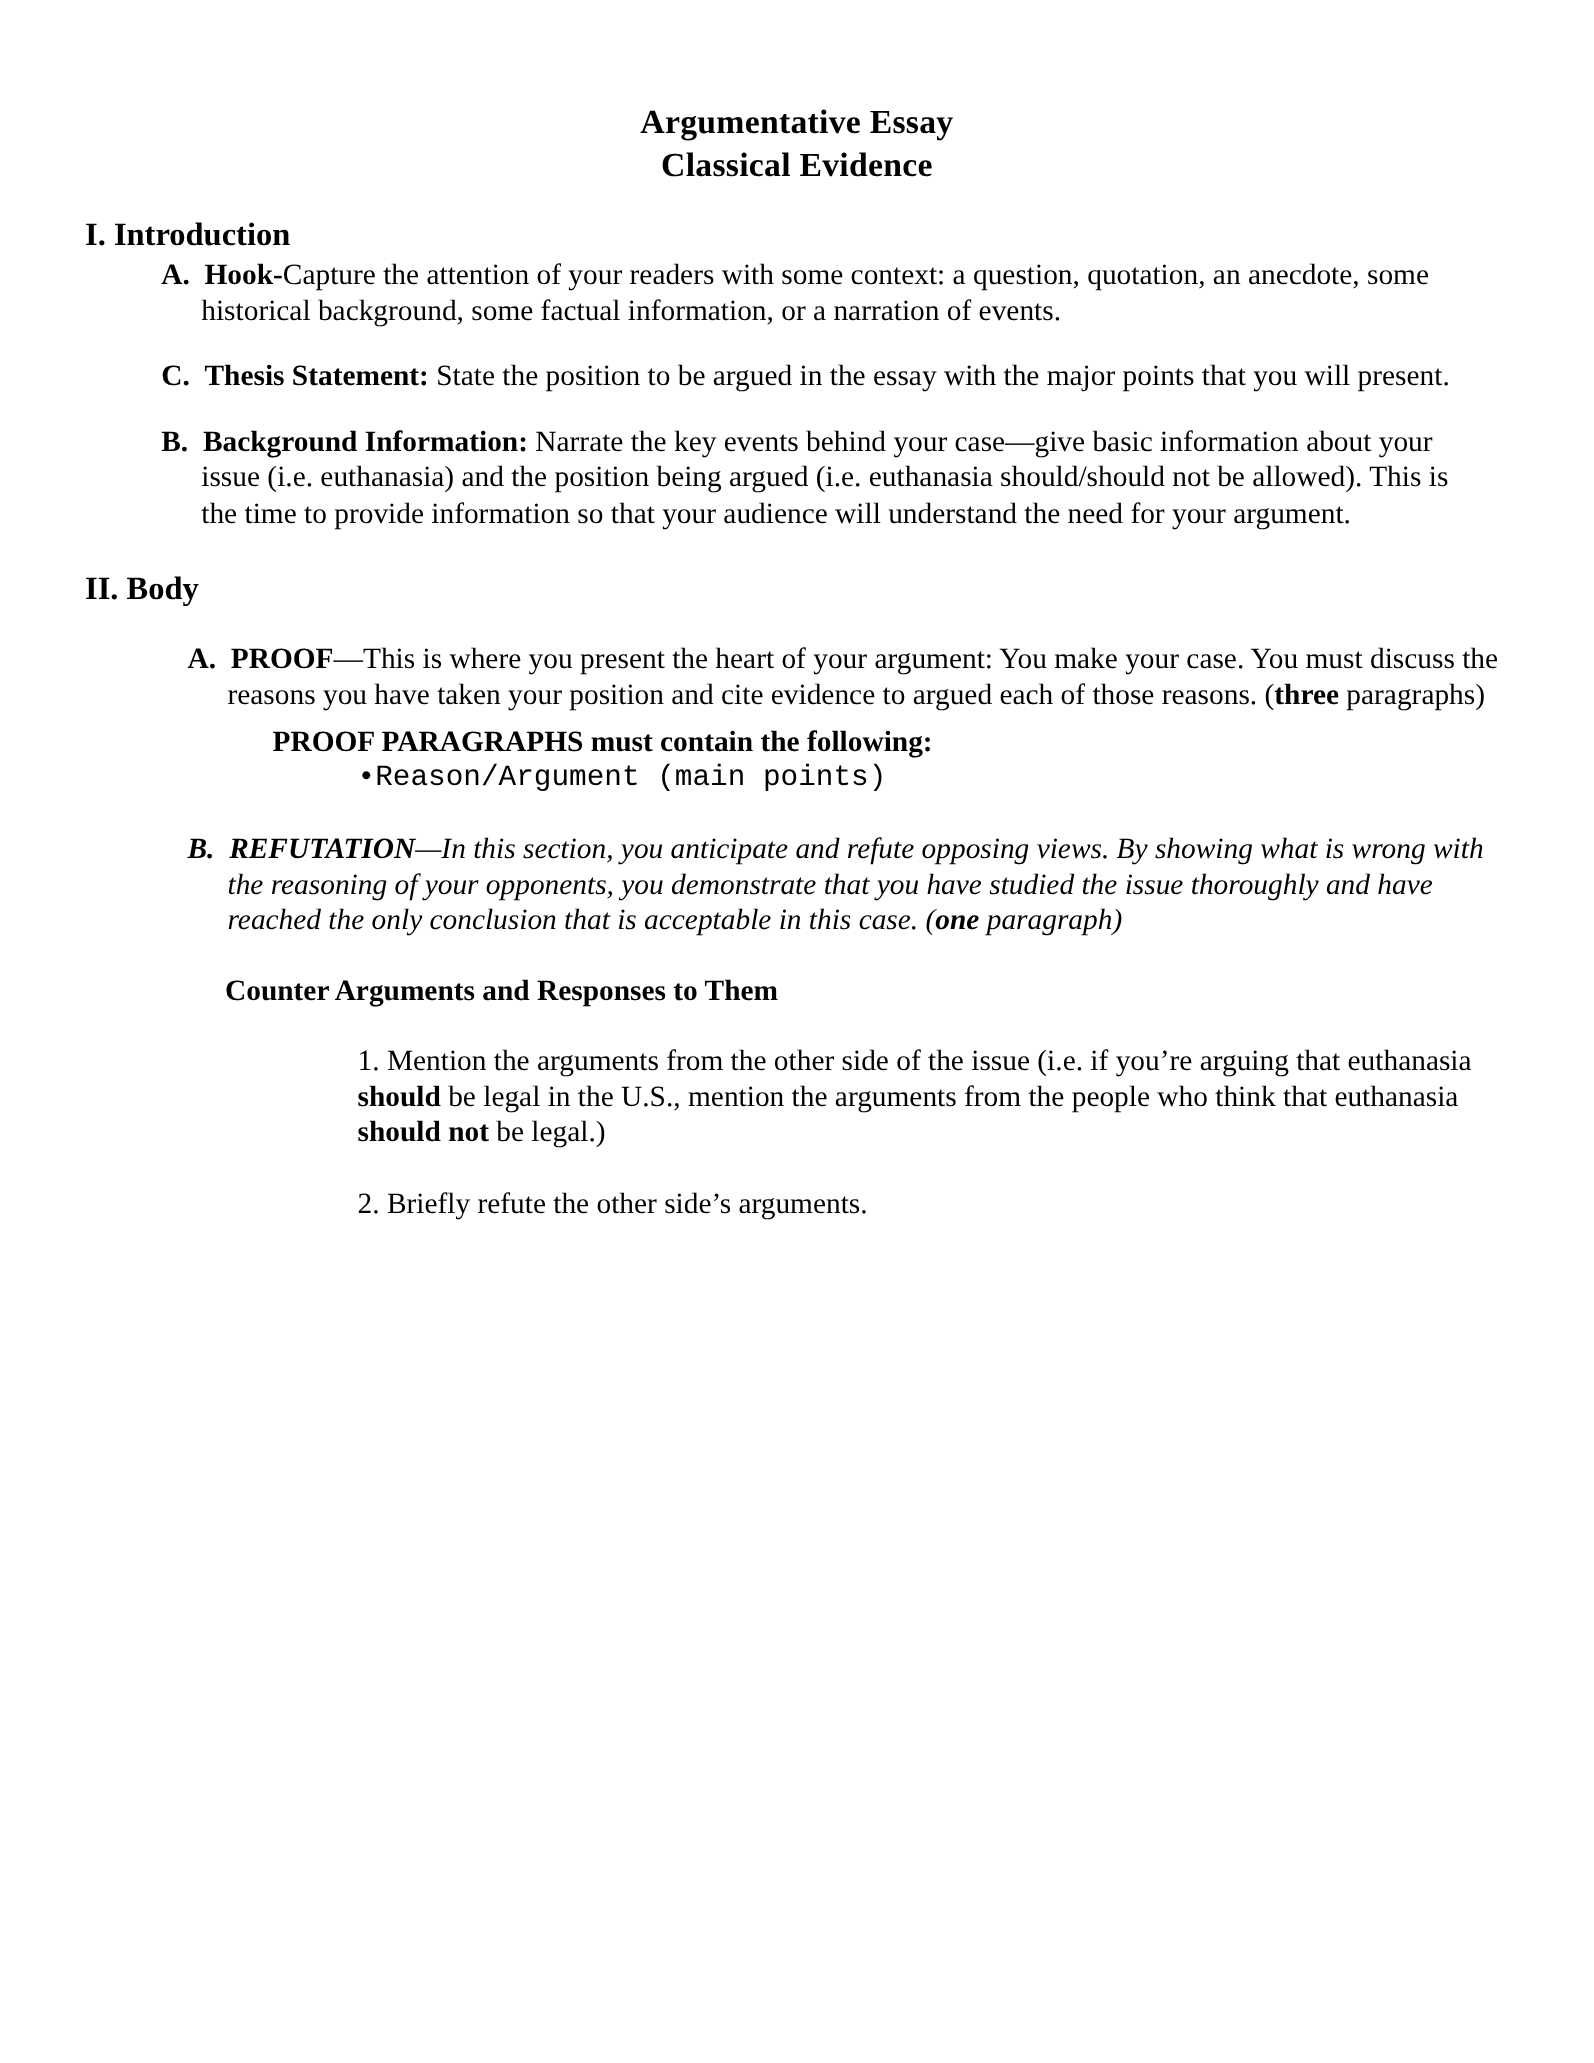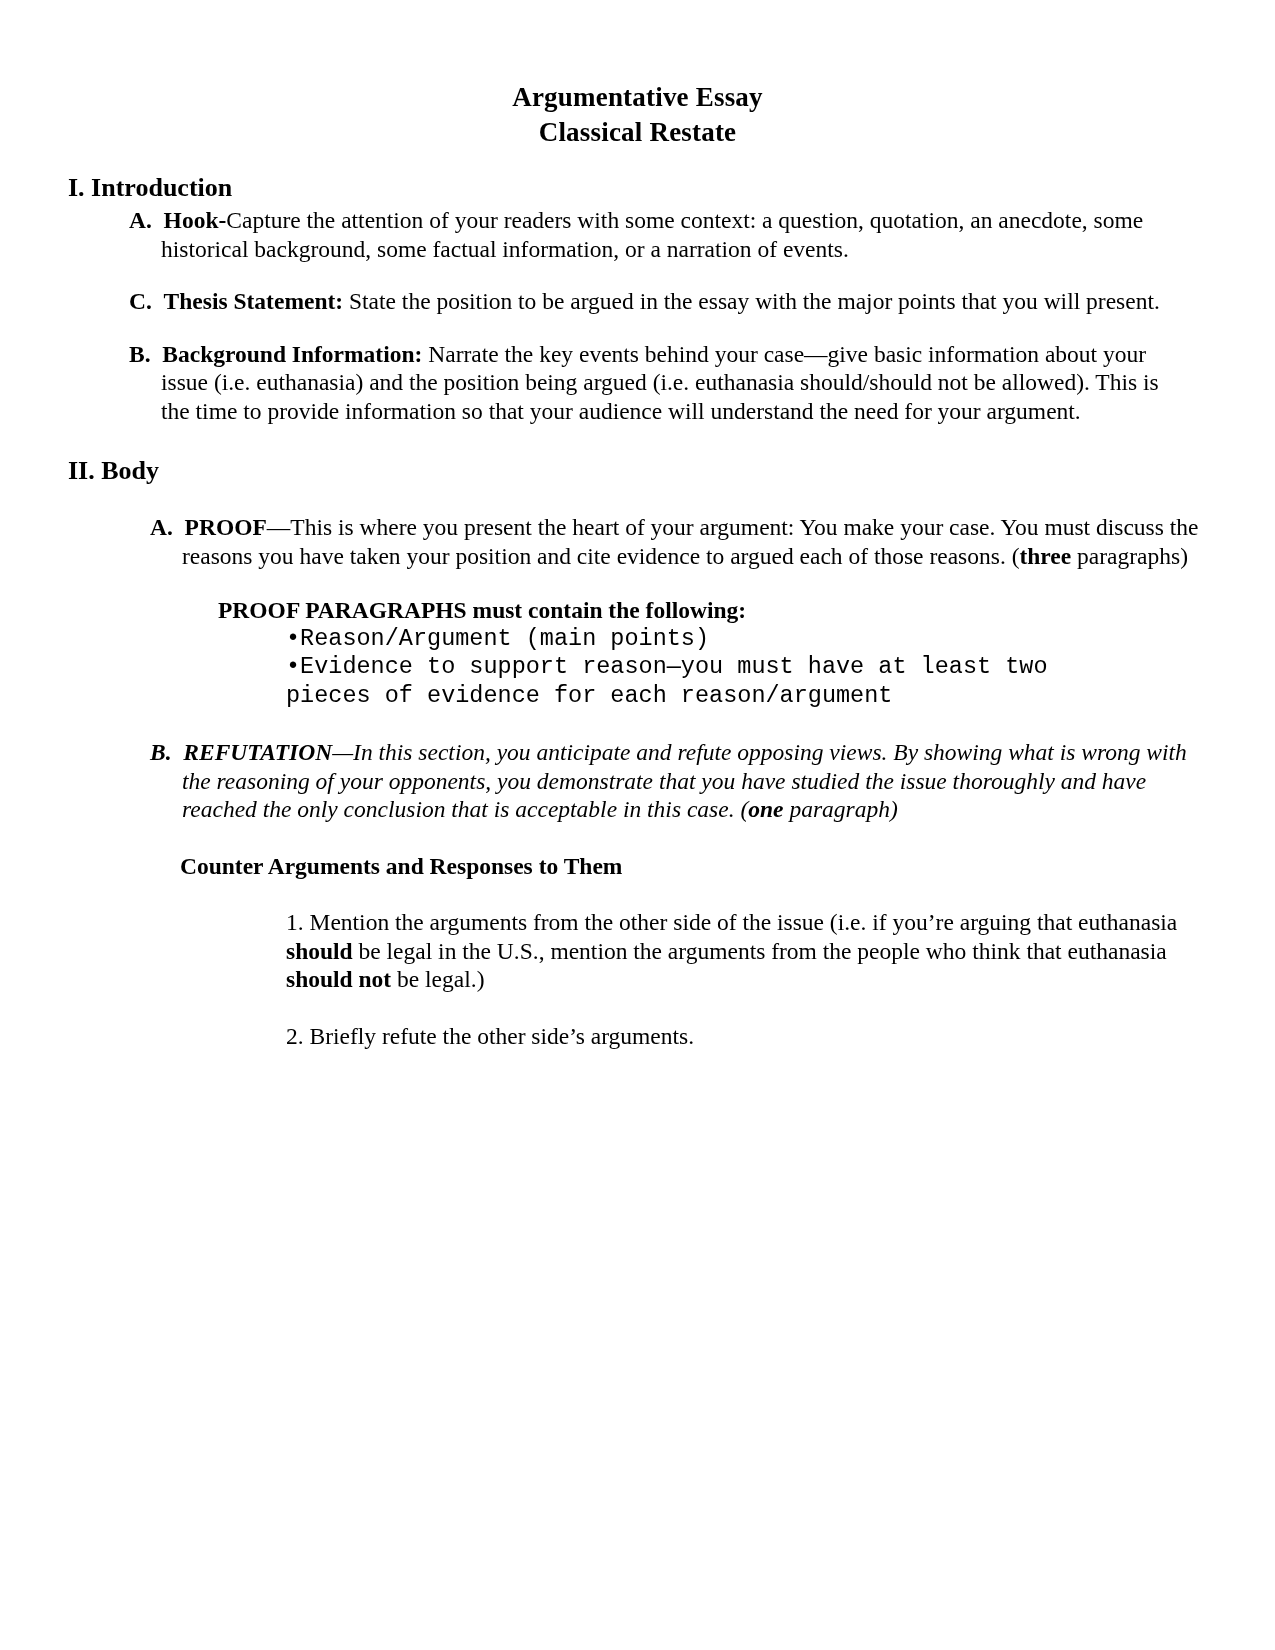--- a/index.html
+++ b/index.html
@@ -69,21 +69,21 @@
 
   .lvl1 { margin-left: 61px;  width: 1018px; }  
   .lvl1b { margin-left: 82px; width: 1028px; }  
 
   .marker { font-weight: bold; }
   .lead { font-weight: bold; }
 
   .sub-head {
     font-weight: bold;
     margin-left: 150px;
-    margin-top: 26px;
+    margin-top: 10px;
   }
 
   .bullets {
     margin-left: 218px;
     margin-top: 0px;
     width: 800px;
   }
   .bullet {
     text-indent: 0;
     font-family: Liberation Mono, monospace;
@@ -112,21 +112,21 @@
     font-size: 26px;
   }
 </style>
 </head>
 <body>
 
 <div class="page">
 
   <div class="title-block">
     <div class="title-line">Argumentative Essay</div>
-    <div class="title-line">Classical Restate</div>
+    <div class="title-line">Classical Evidence</div>
   </div>
 
   <div class="doc">
 
     <div class="roman-head">I. Introduction</div>
 
     <div class="item lvl1">
       <span class="marker">A.</span>
       <span>&nbsp;</span><span class="lead">Hook-</span><span>Capture the attention of your readers with some context: a question, quotation, an anecdote, some historical background, some factual information, or a narration of events.</span>
     </div>
@@ -145,21 +145,20 @@
 
     <div class="item lvl1b" style="margin-top:26px;">
       <span class="marker">A.</span>
       <span>&nbsp;</span><span class="lead">PROOF</span><span>—This is where you present the heart of your argument: You make your case. You must discuss the reasons you have taken your position and cite evidence to argued each of those reasons. (</span><span class="lead">three</span><span> paragraphs)</span>
     </div>
 
     <div class="sub-head">PROOF PARAGRAPHS must contain the following:</div>
 
     <div class="bullets">
       <div class="bullet">•Reason/Argument (main points)</div>
-      <div class="bullet">•Evidence to support reason—you must have at least two pieces of evidence for each reason/argument</div>
     </div>
 
     <div class="item lvl1b" style="margin-top:28px;font-style:italic;">
       <span class="marker">B.</span>
       <span>&nbsp;</span><span class="lead">REFUTATION</span><span>—In this section, you anticipate and refute opposing views. By showing what is wrong with the reasoning of your opponents, you demonstrate that you have studied the issue thoroughly and have reached the only conclusion that is acceptable in this case. (</span><span class="lead">one</span><span> paragraph)</span>
     </div>
 
     <div class="counter-head">Counter Arguments and Responses to Them</div>
 
     <div class="numbered">

